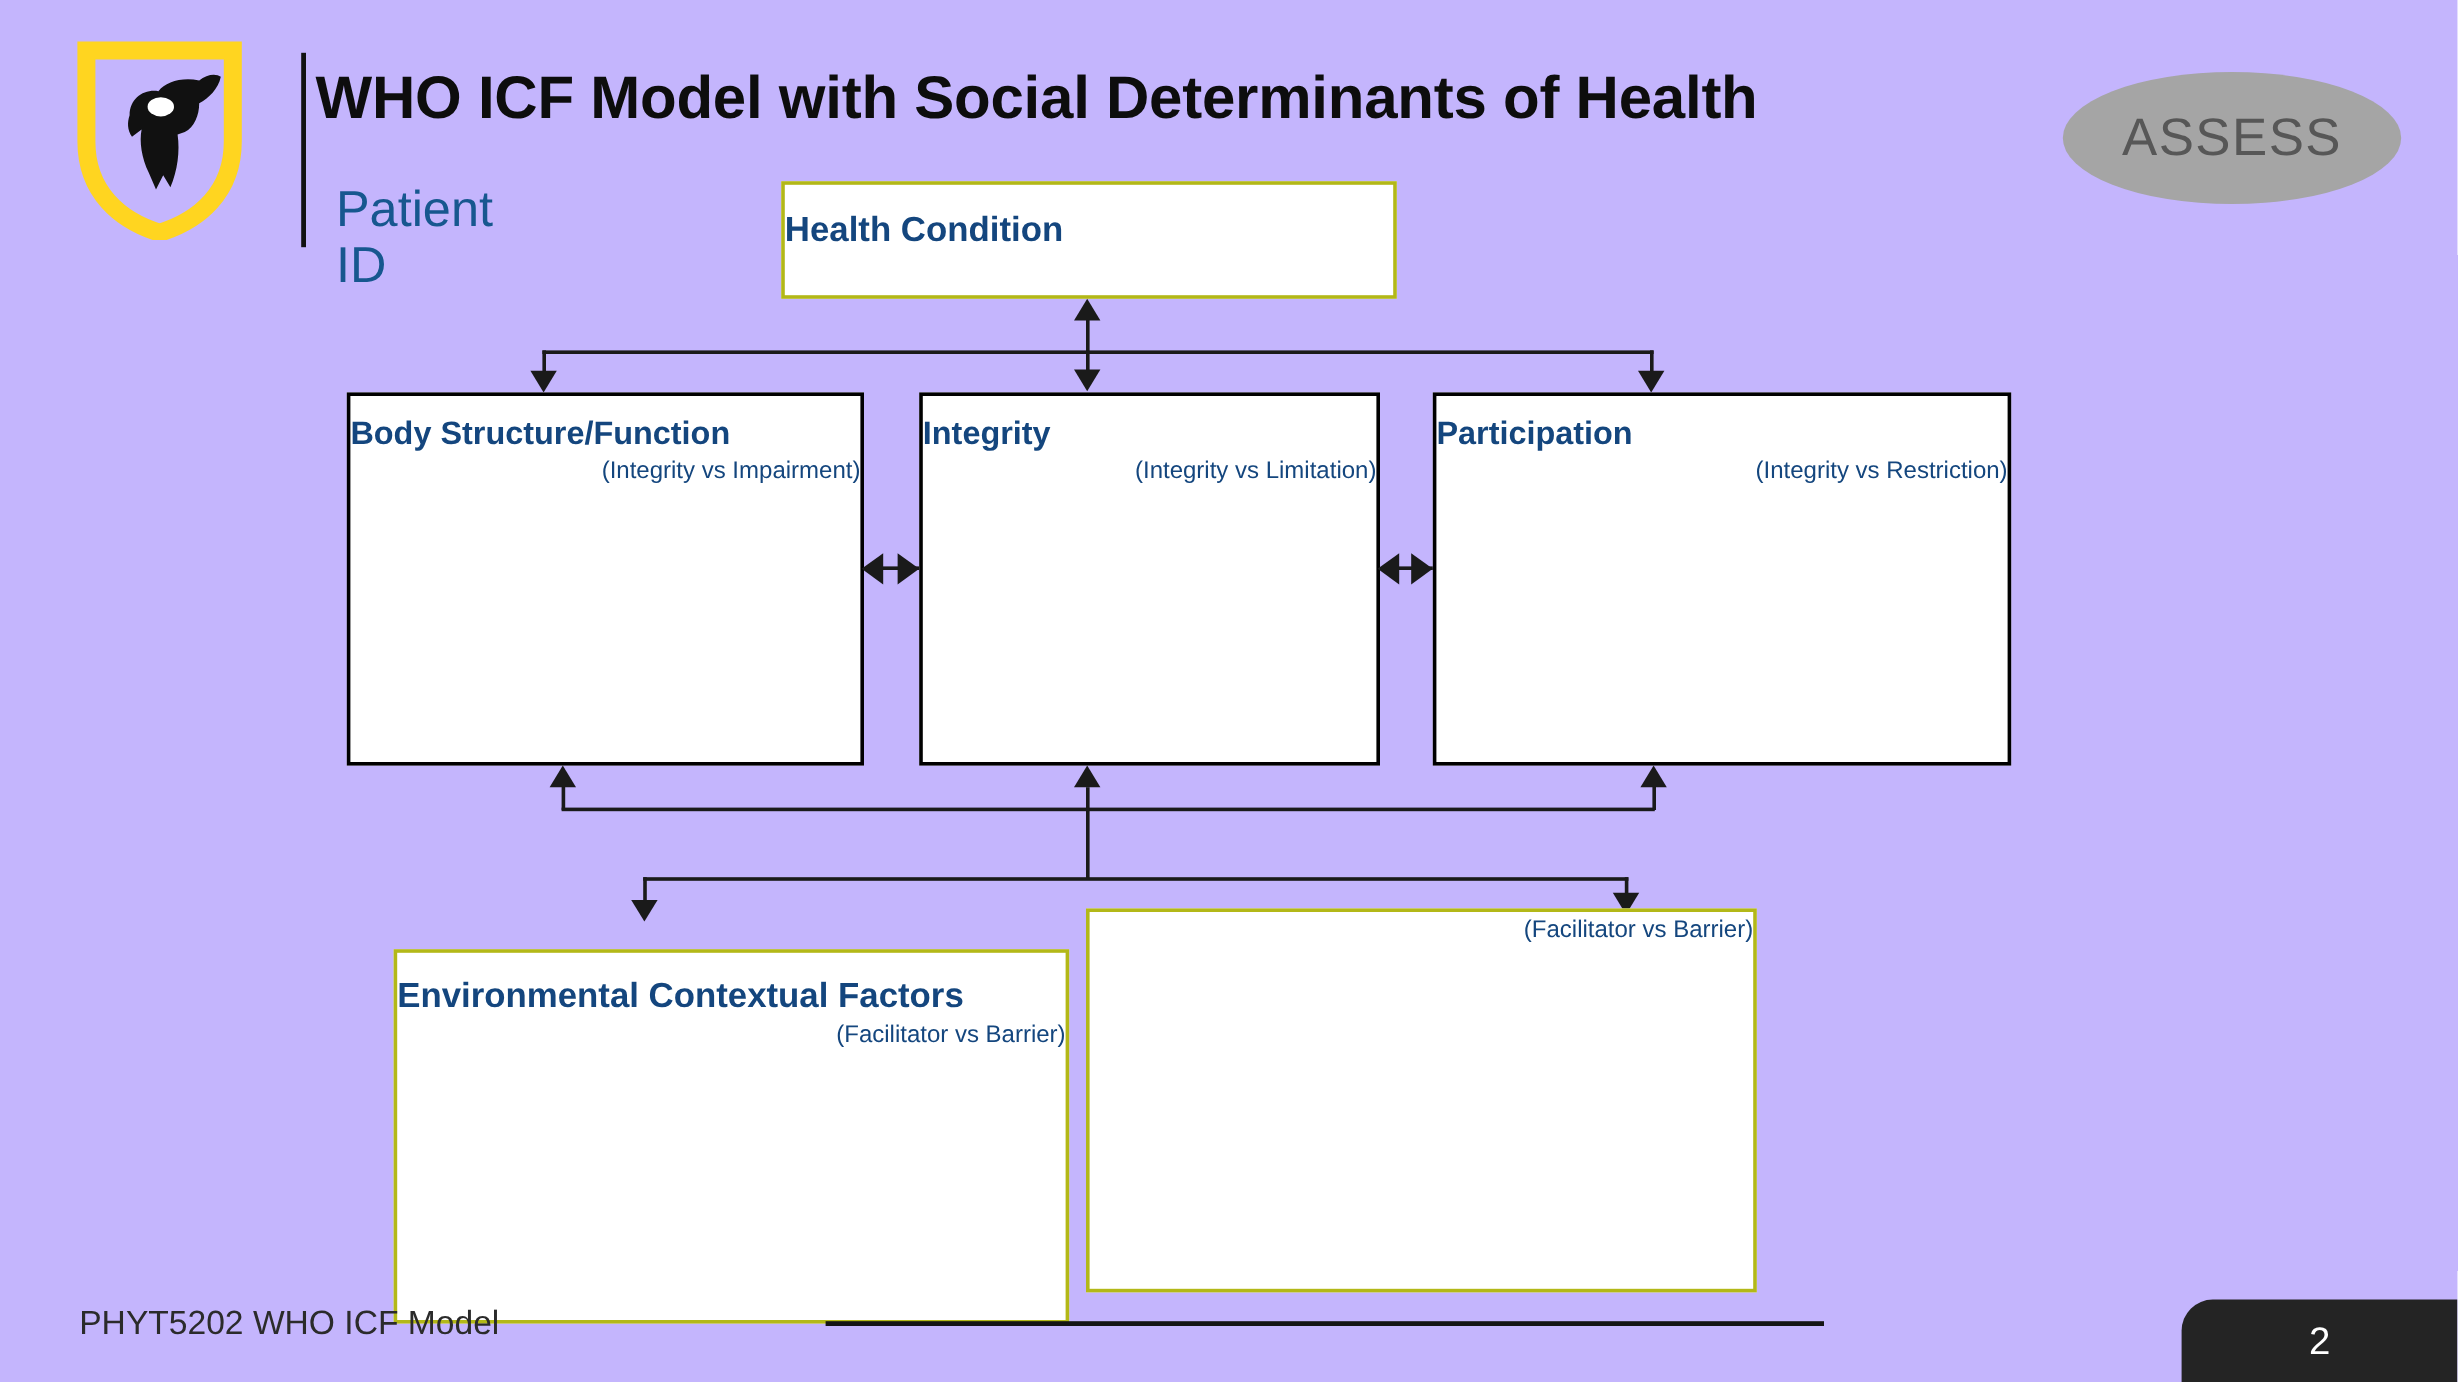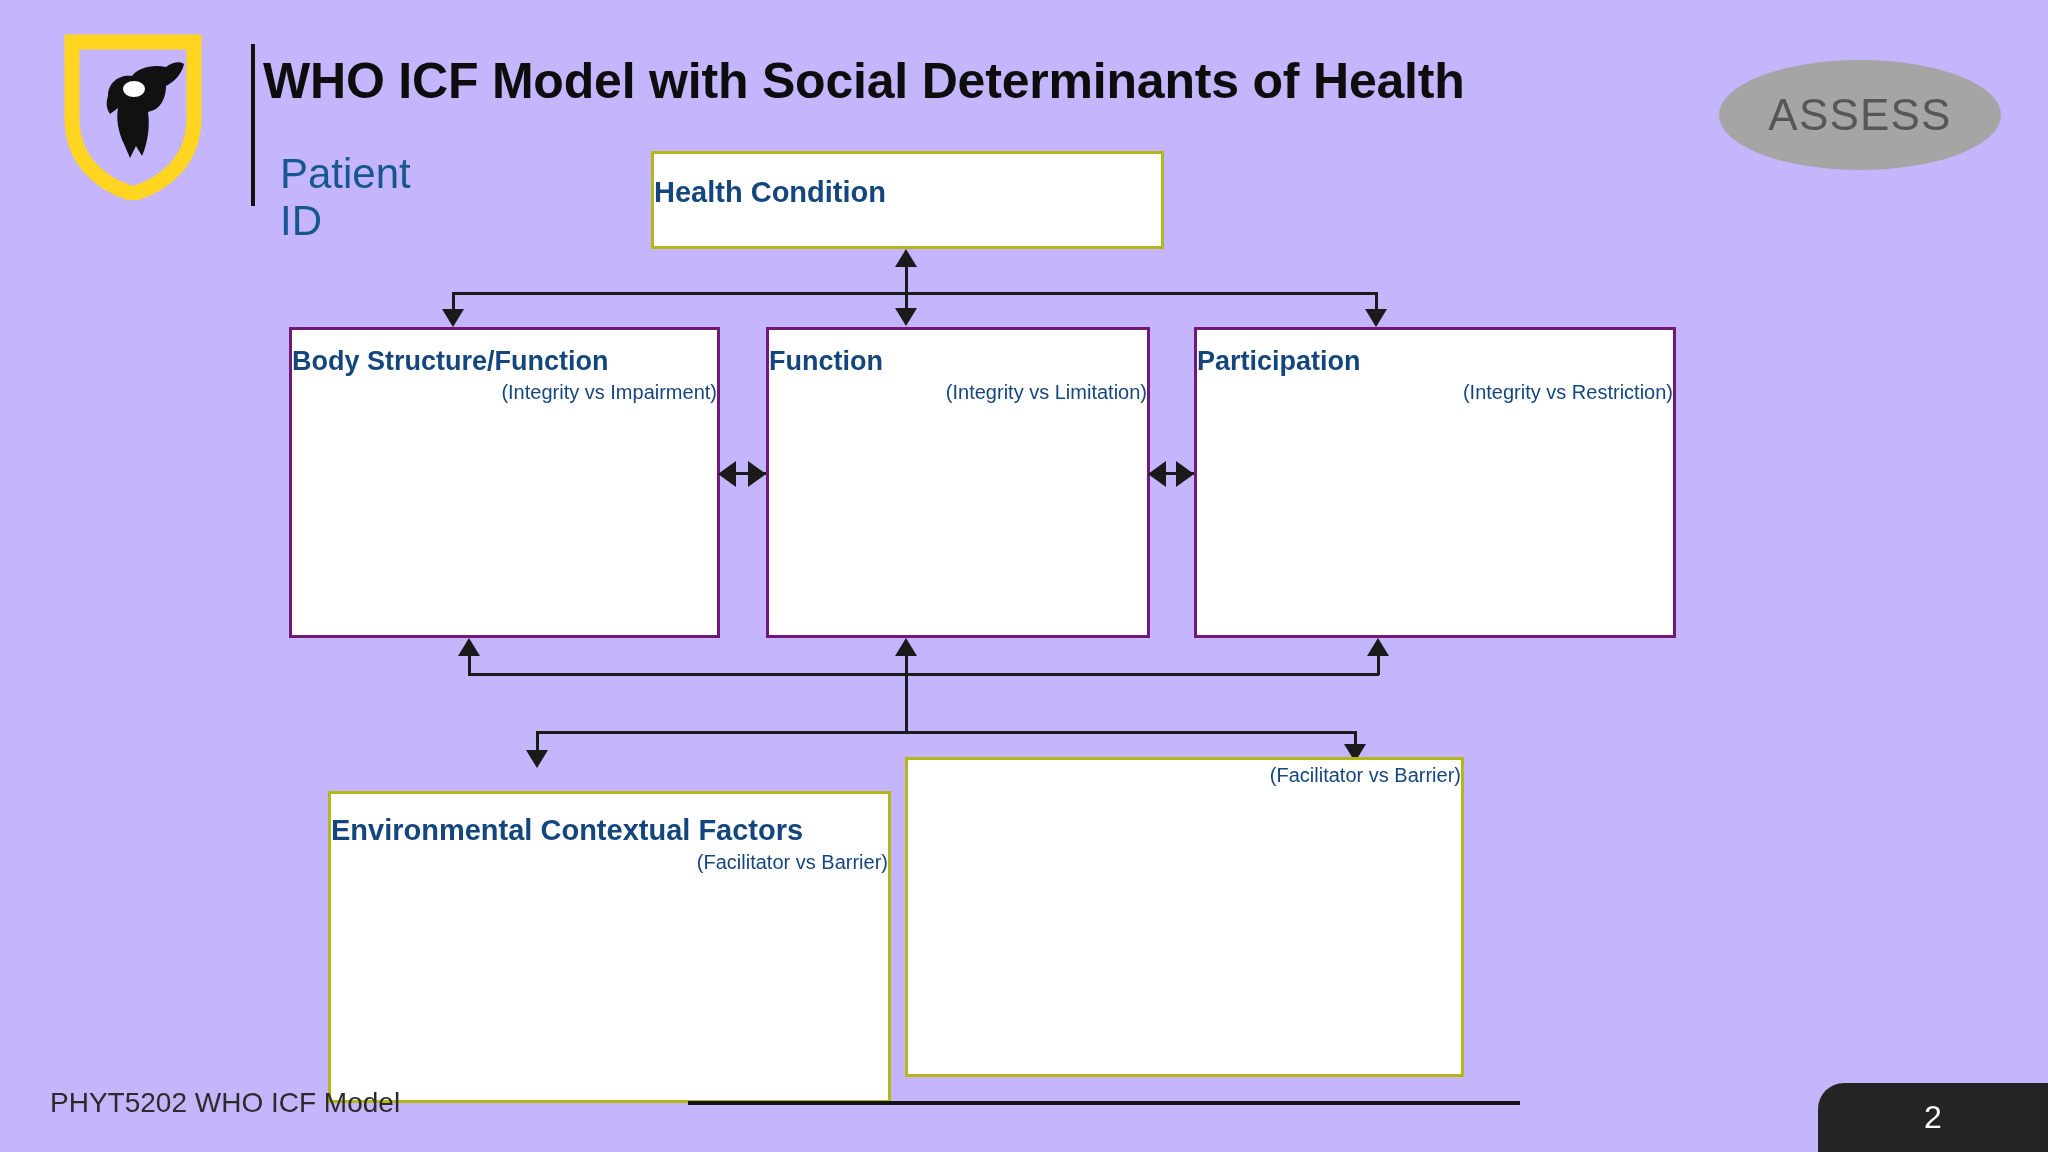--- a/index.html
+++ b/index.html
@@ -81,21 +81,21 @@
     letter-spacing: 1.2px;
   }
 
   
   .icf-box {
     position: absolute;
     box-sizing: border-box;
     background: #ffffff;
   }
   .icf-box.olive  { border: 3px solid #b3b818; }
-  .icf-box.blue   { border: 3px solid #701a75; }
+  .icf-box.blue   { border: 3px solid #000000; }
   .icf-box .bx-title {
     text-align: left;
     font-size: 27px;
     font-weight: bold;
     color: #14467e;
     line-height: 1.15;
   }
   .icf-box .bx-sub {
     text-align: right;
     font-size: 20px;
@@ -146,21 +146,21 @@
   }
   .arrowhead.right {
     border-top: 13px solid transparent;
     border-bottom: 13px solid transparent;
     border-left: 18px solid #1a1a1a;
   }
 
   
   #footer-text {
     position: absolute;
-    left: 50px;
+    left: 66px;
     top: 1087px;
     font-size: 28px;
     color: #2b2b2b;
   }
   #footer-rule {
     position: absolute;
     left: 688px;
     top: 1101px;
     width: 832px;
     height: 4px;
@@ -225,21 +225,21 @@
 
   <div class="conn v" style="left:1375px; top:292px; height:22px;"></div>
   <div class="arrowhead down" style="left:1365px; top:309px;"></div>
 
   <div class="icf-box blue mid" id="box-body">
     <div class="bx-title">Body Structure/Function</div>
     <div class="bx-sub">(Integrity vs Impairment)</div>
   </div>
 
   <div class="icf-box blue mid" id="box-activity">
-    <div class="bx-title">Function</div>
+    <div class="bx-title">Integrity</div>
     <div class="bx-sub">(Integrity vs Limitation)</div>
   </div>
 
   <div class="icf-box blue mid" id="box-participation">
     <div class="bx-title">Participation</div>
     <div class="bx-sub">(Integrity vs Restriction)</div>
   </div>
 
   <div class="conn h" style="left:722px; top:472px; width:44px;"></div>
   <div class="arrowhead left" style="left:718px; top:461px;"></div>

